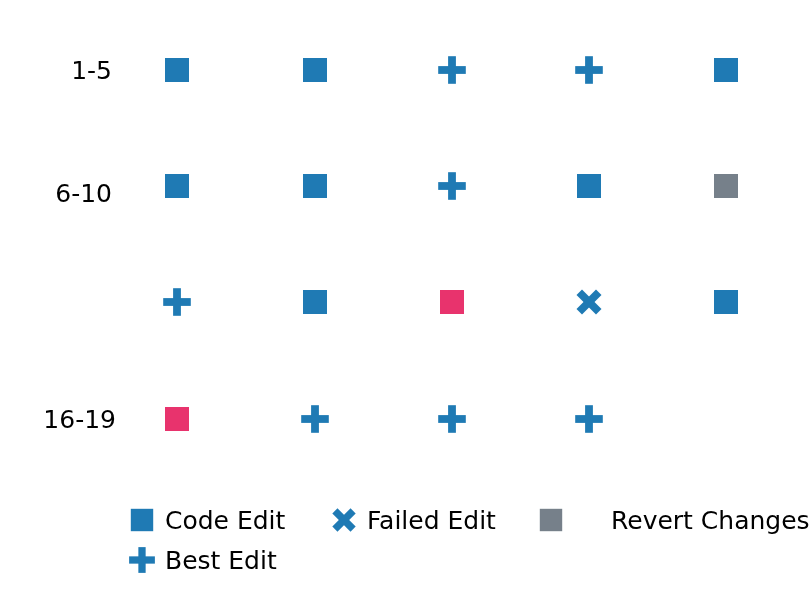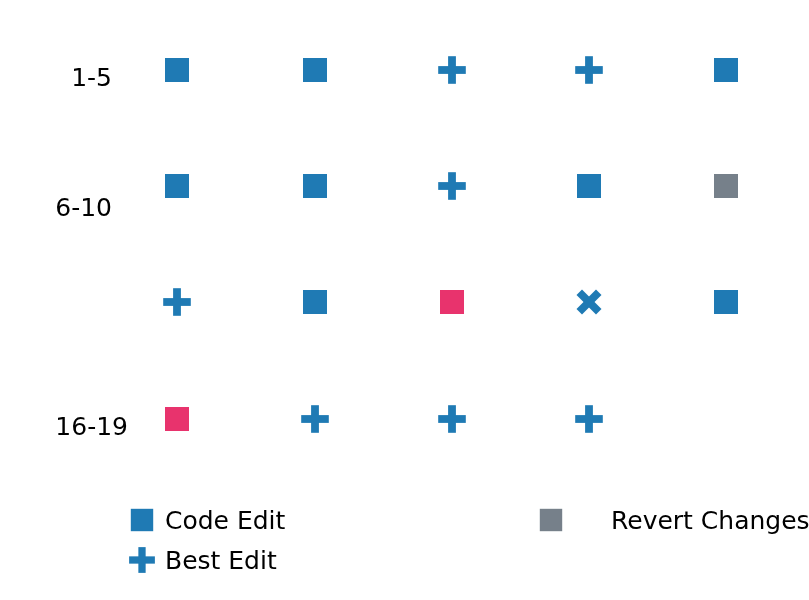--- a/index.html
+++ b/index.html
@@ -36,21 +36,20 @@
   .row-label {
     position: absolute;
     right: 0;
     transform: translateY(-50%);
     font-size: 25px;
     line-height: 1;
     color: #000000;
     white-space: nowrap;
     text-align: right;
     font-family: "DejaVu Sans", sans-serif;
-    margin-top: 7px;
   }
 
   .marker {
     position: absolute;
     transform: translate(-50%, -50%);
     width: 30px;
     height: 30px;
   }
   .marker svg { display: block; width: 30px; height: 30px; }
 
@@ -112,21 +111,21 @@
         <svg viewBox="0 0 30 30" xmlns="http://www.w3.org/2000/svg">
           <rect x="1.1999999999999993" y="11.1" width="27.6" height="7.800000000000001" fill="#1f7ab4"></rect>
           <rect x="11.1" y="1.1999999999999993" width="7.800000000000001" height="27.6" fill="#1f7ab4"></rect>
         </svg>
       </div>
       <div class="marker" title="Code Edit" style="left: 726px; top: 70px;">
         <svg viewBox="0 0 30 30" xmlns="http://www.w3.org/2000/svg">
           <rect x="3" y="3" width="24" height="24" fill="#1f7ab4"></rect>
         </svg>
       </div>
-      <div class="row-label" style="top: 200px; width: 112px; left: 0px;">6-10</div>
+      <div class="row-label" style="top: 193px; width: 112px; left: 0px;">6-10</div>
       <div class="marker" title="Code Edit" style="left: 177px; top: 186px;">
         <svg viewBox="0 0 30 30" xmlns="http://www.w3.org/2000/svg">
           <rect x="3" y="3" width="24" height="24" fill="#1f7ab4"></rect>
         </svg>
       </div>
       <div class="marker" title="Code Edit" style="left: 315px; top: 186px;">
         <svg viewBox="0 0 30 30" xmlns="http://www.w3.org/2000/svg">
           <rect x="3" y="3" width="24" height="24" fill="#1f7ab4"></rect>
         </svg>
       </div>
@@ -168,21 +167,21 @@
             <rect x="1.1999999999999993" y="11.1" width="27.6" height="7.800000000000001" fill="#1f7ab4"></rect>
             <rect x="11.1" y="1.1999999999999993" width="7.800000000000001" height="27.6" fill="#1f7ab4"></rect>
           </g>
         </svg>
       </div>
       <div class="marker" title="Code Edit" style="left: 726px; top: 302px;">
         <svg viewBox="0 0 30 30" xmlns="http://www.w3.org/2000/svg">
           <rect x="3" y="3" width="24" height="24" fill="#1f7ab4"></rect>
         </svg>
       </div>
-      <div class="row-label" style="top: 419px; width: 112px; left: 16px; text-align: right;">16-19</div>
+      <div class="row-label" style="top: 419px; width: 112px; left: 4px; text-align: right;">16-19</div>
       <div class="marker" title="Input Eval" style="left: 177px; top: 419px;">
         <svg viewBox="0 0 30 30" xmlns="http://www.w3.org/2000/svg">
           <rect x="3" y="3" width="24" height="24" fill="#e8336d"></rect>
         </svg>
       </div>
       <div class="marker" title="Best Edit" style="left: 315px; top: 419px;">
         <svg viewBox="0 0 30 30" xmlns="http://www.w3.org/2000/svg">
           <rect x="1.1999999999999993" y="11.1" width="27.6" height="7.800000000000001" fill="#1f7ab4"></rect>
           <rect x="11.1" y="1.1999999999999993" width="7.800000000000001" height="27.6" fill="#1f7ab4"></rect>
         </svg>
@@ -203,20 +202,31 @@
 
   <div id="legend">
       <div class="legend-entry" style="left: 128px; top: 40px;">
         <span class="legend-marker">
           <svg viewBox="0 0 28 28" xmlns="http://www.w3.org/2000/svg">
             <rect x="2.8000000000000003" y="2.8000000000000003" width="22.400000000000002" height="22.400000000000002" fill="#1f7ab4"></rect>
           </svg>
         </span>
         <span class="legend-label">Code Edit</span>
       </div>
+      <div class="legend-entry" style="left: 330px; top: 40px;">
+        <span class="legend-marker">
+          <svg viewBox="0 0 28 28" xmlns="http://www.w3.org/2000/svg">
+            <g transform="rotate(45 14 14)">
+              <rect x="1.1199999999999992" y="10.36" width="25.76" height="7.28" fill="#1f7ab4"></rect>
+              <rect x="10.36" y="1.1199999999999992" width="7.28" height="25.76" fill="#1f7ab4"></rect>
+            </g>
+          </svg>
+        </span>
+        <span class="legend-label">Failed Edit</span>
+      </div>
       <div class="legend-entry" style="left: 537px; top: 40px; gap: 37px;">
         <span class="legend-marker">
           <svg viewBox="0 0 28 28" xmlns="http://www.w3.org/2000/svg">
             <rect x="2.8000000000000003" y="2.8000000000000003" width="22.400000000000002" height="22.400000000000002" fill="#76808a"></rect>
           </svg>
         </span>
         <span class="legend-label">Revert Changes</span>
       </div>
       <div class="legend-entry" style="left: 128px; top: 80px; align-items: center;">
         <span class="legend-marker">

